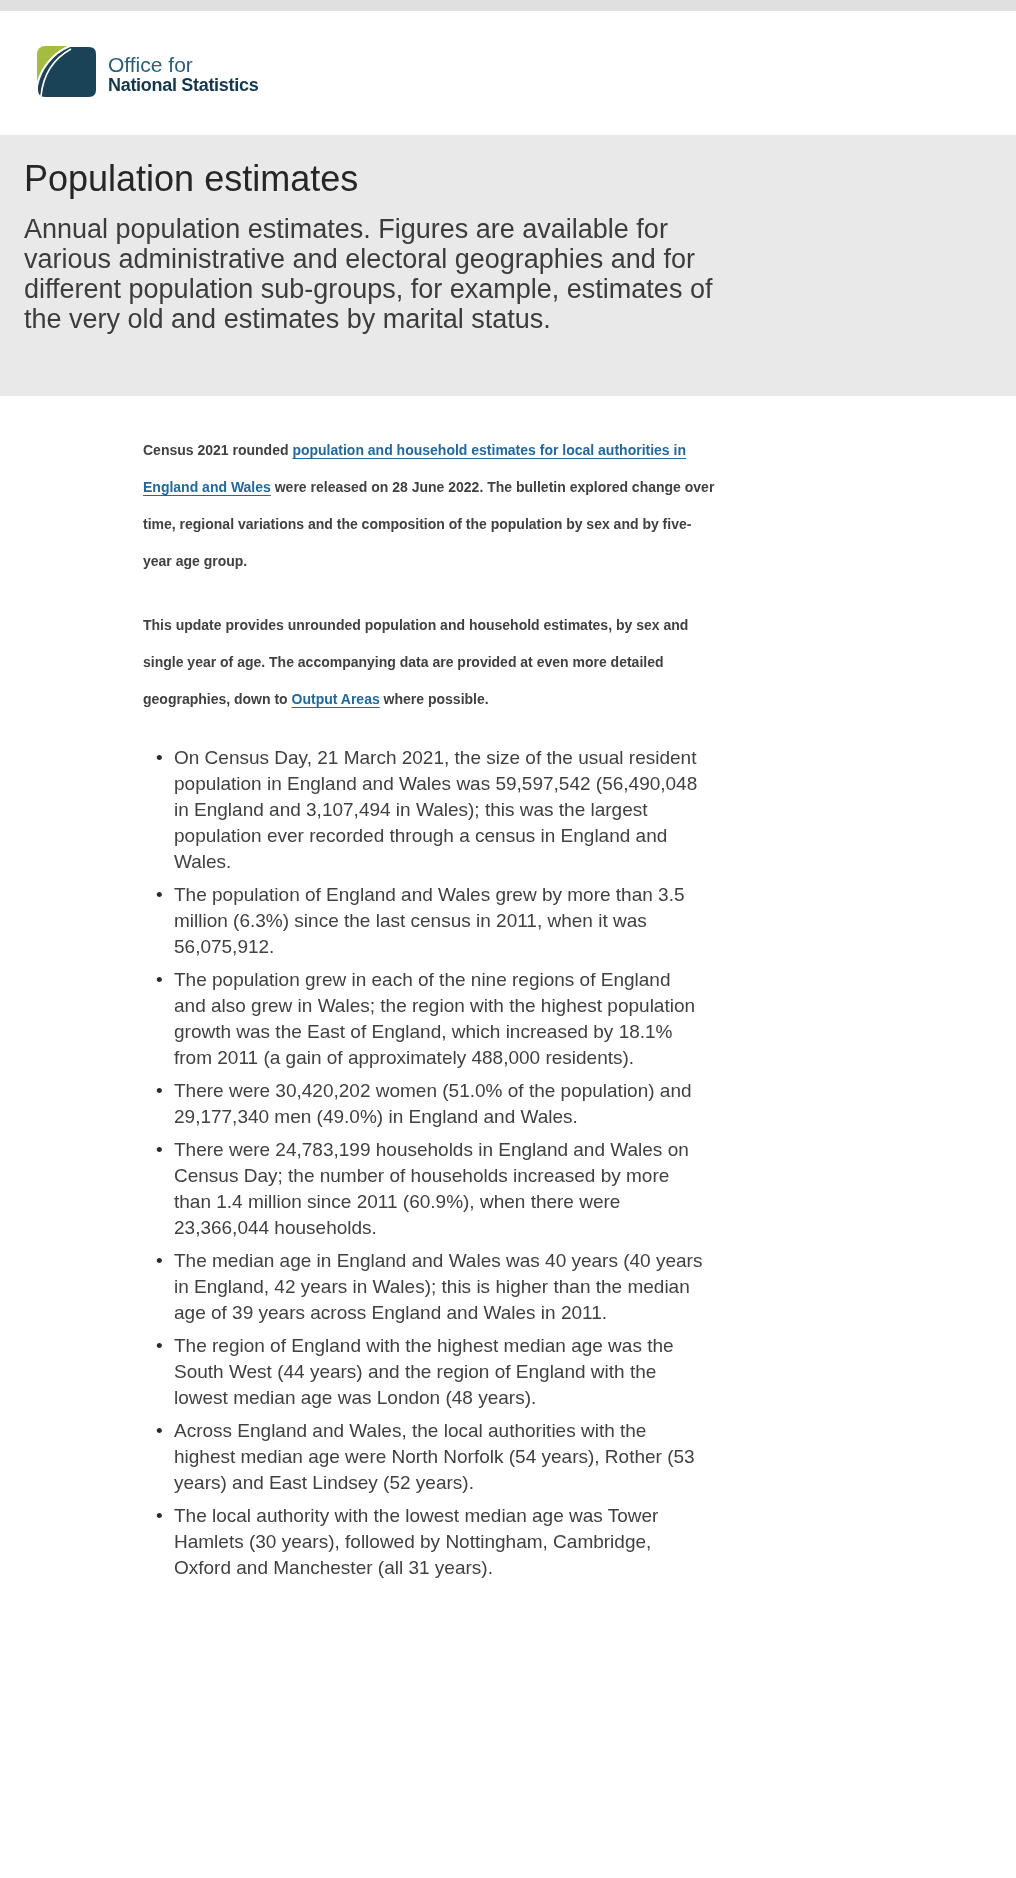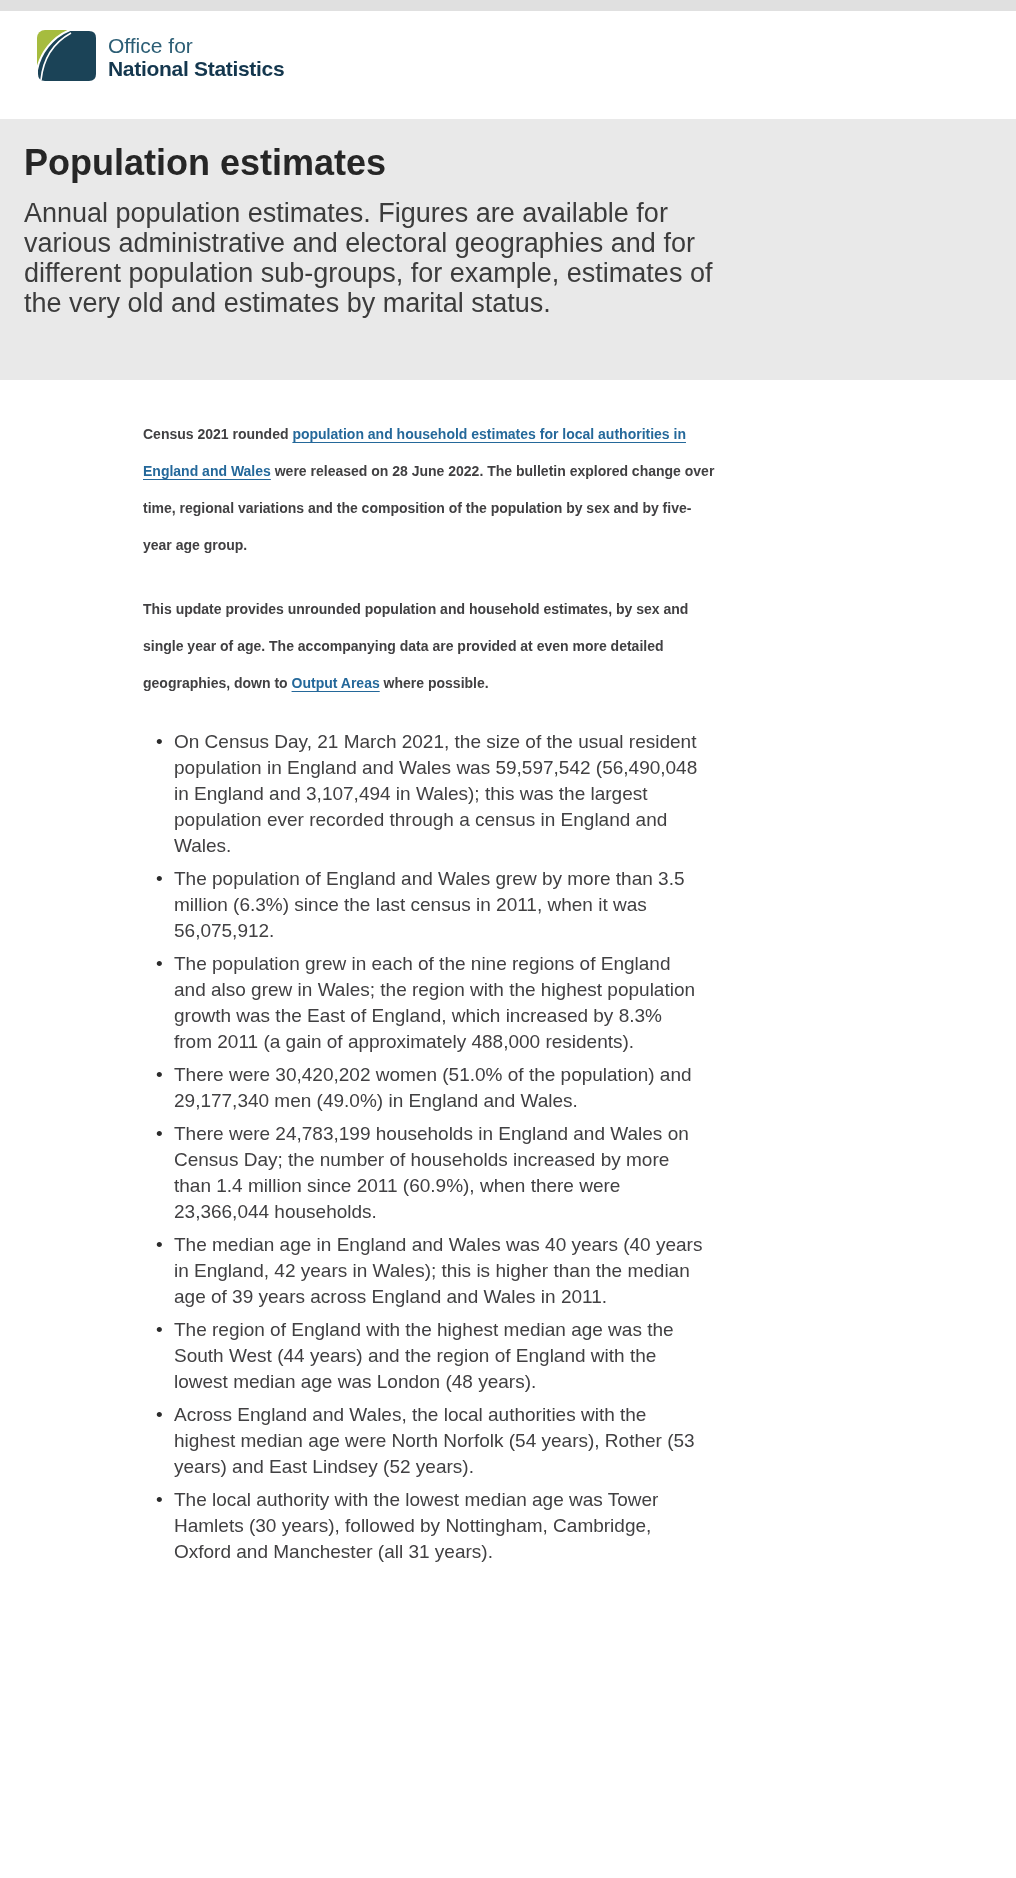--- a/index.html
+++ b/index.html
@@ -18,36 +18,36 @@
   body {
     width: 1016px;
     min-height: 1878px;
     background: #ffffff;
     font-family: "Liberation Sans", sans-serif;
     color: var(--text);
   }
   .top-strip { height: 11px; background: var(--strip-bg); }
   .site-header {
     background: #ffffff;
-    padding: 19px 0 37px 37px;
+    padding: 35px 0 37px 37px;
   }
   .logo { display: flex; align-items: flex-end; gap: 11px; text-decoration: none; }
   .logo-mark svg { display: block; }
   .logo-text { line-height: 1.1; padding-bottom: 2px; }
   .logo-line1 { font-size: 21px; color: var(--logo-text1); }
-  .logo-line2 { font-size: 21px; font-weight: bold; color: var(--logo-text2); letter-spacing: -0.3px; }
+  .logo-line2 { font-size: 18px; font-weight: bold; color: var(--logo-text2); letter-spacing: -0.3px; }
   .hero {
     background: var(--hero-bg);
     padding: 22px 24px 62px 24px;
   }
   .hero h1 {
     margin: 0 0 14px 0;
     font-size: 36px;
     line-height: 1.2;
-    font-weight: bold;
+    font-weight: normal;
     color: var(--title);
   }
   .hero p {
     margin: 0;
     font-size: 27px;
     line-height: 30px;
     color: #3c3c3c;
     max-width: 700px;
   }
   .main {
@@ -114,21 +114,21 @@
 </section>
 
 <main class="main">
   <div>
       <p>Census 2021 rounded <a href="#">population and household estimates for local authorities in England and Wales</a> were released on 28 June 2022. The bulletin explored change over time, regional variations and the composition of the population by sex and by five-year age group.</p>
       <p>This update provides unrounded population and household estimates, by sex and single year of age. The accompanying data are provided at even more detailed geographies, down to <a href="#">Output Areas</a> where possible.</p>
     </div>
   <ul class="key-points">
       <li>On Census Day, 21 March 2021, the size of the usual resident population in England and Wales was 59,597,542 (56,490,048 in England and 3,107,494 in Wales); this was the largest population ever recorded through a census in England and Wales.</li>
       <li>The population of England and Wales grew by more than 3.5 million (6.3%) since the last census in 2011, when it was 56,075,912.</li>
-      <li>The population grew in each of the nine regions of England and also grew in Wales; the region with the highest population growth was the East of England, which increased by 8.3% from 2011 (a gain of approximately 488,000 residents).</li>
+      <li>The population grew in each of the nine regions of England and also grew in Wales; the region with the highest population growth was the East of England, which increased by 18.1% from 2011 (a gain of approximately 488,000 residents).</li>
       <li>There were 30,420,202 women (51.0% of the population) and 29,177,340 men (49.0%) in England and Wales.</li>
       <li>There were 24,783,199 households in England and Wales on Census Day; the number of households increased by more than 1.4 million since 2011 (60.9%), when there were 23,366,044 households.</li>
       <li>The median age in England and Wales was 40 years (40 years in England, 42 years in Wales); this is higher than the median age of 39 years across England and Wales in 2011.</li>
       <li>The region of England with the highest median age was the South West (44 years) and the region of England with the lowest median age was London (48 years).</li>
       <li>Across England and Wales, the local authorities with the highest median age were North Norfolk (54 years), Rother (53 years) and East Lindsey (52 years).</li>
       <li>The local authority with the lowest median age was Tower Hamlets (30 years), followed by Nottingham, Cambridge, Oxford and Manchester (all 31 years).</li>
     </ul>
 </main>
 
 </body></html>

